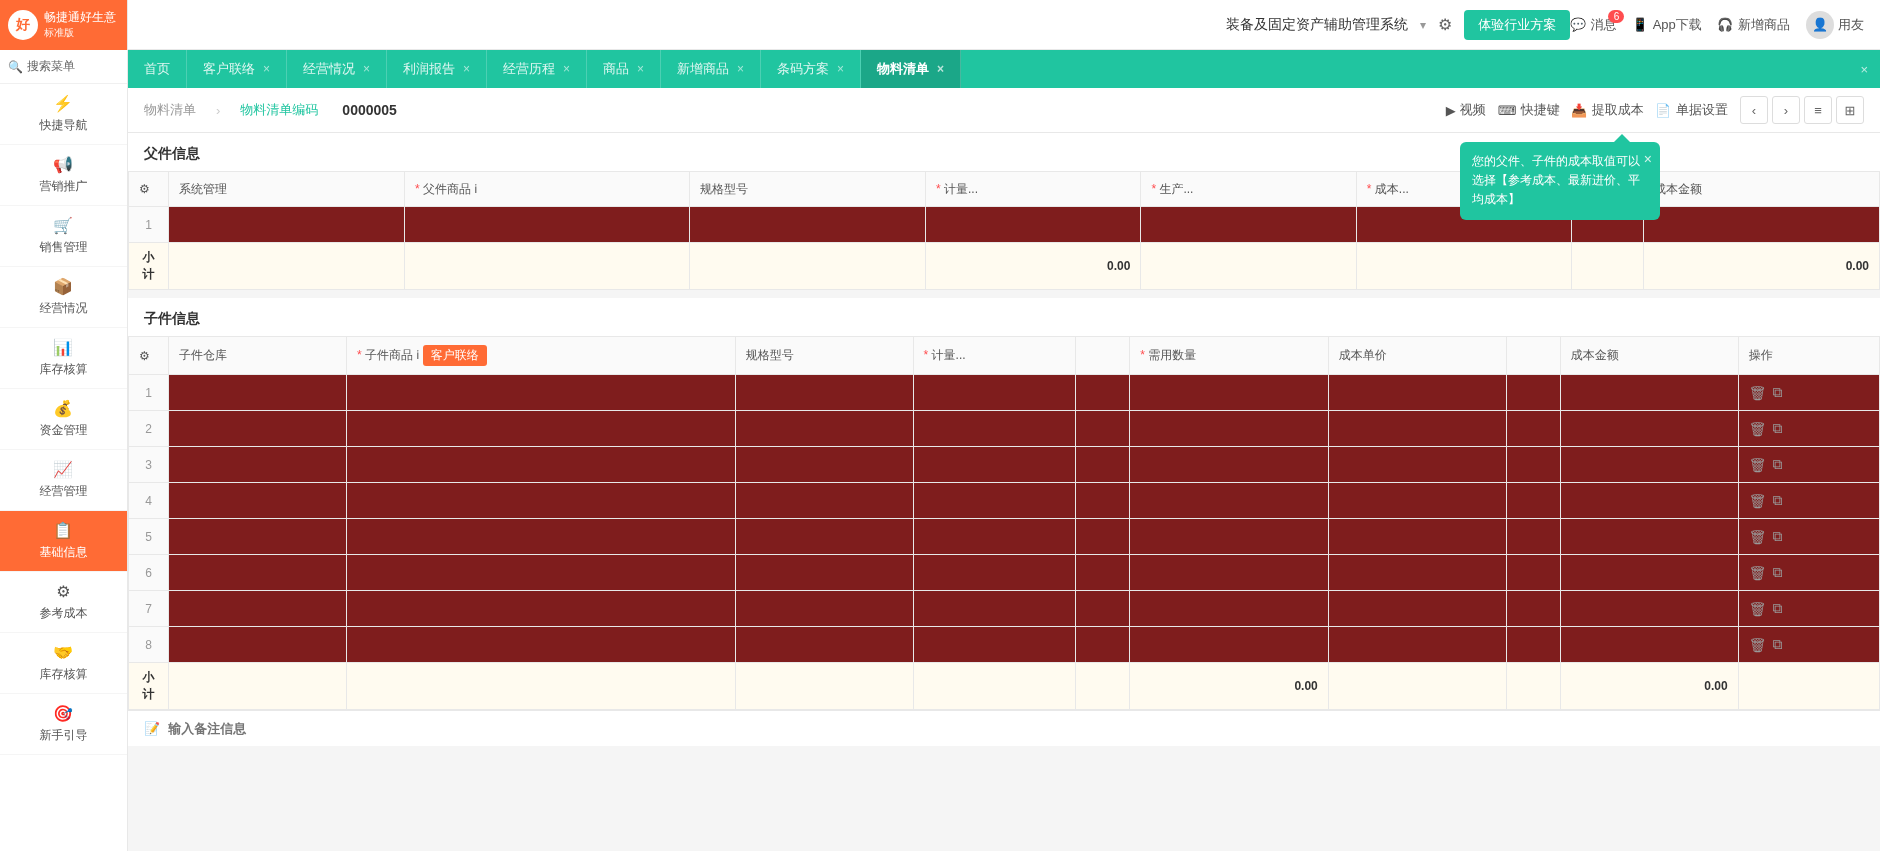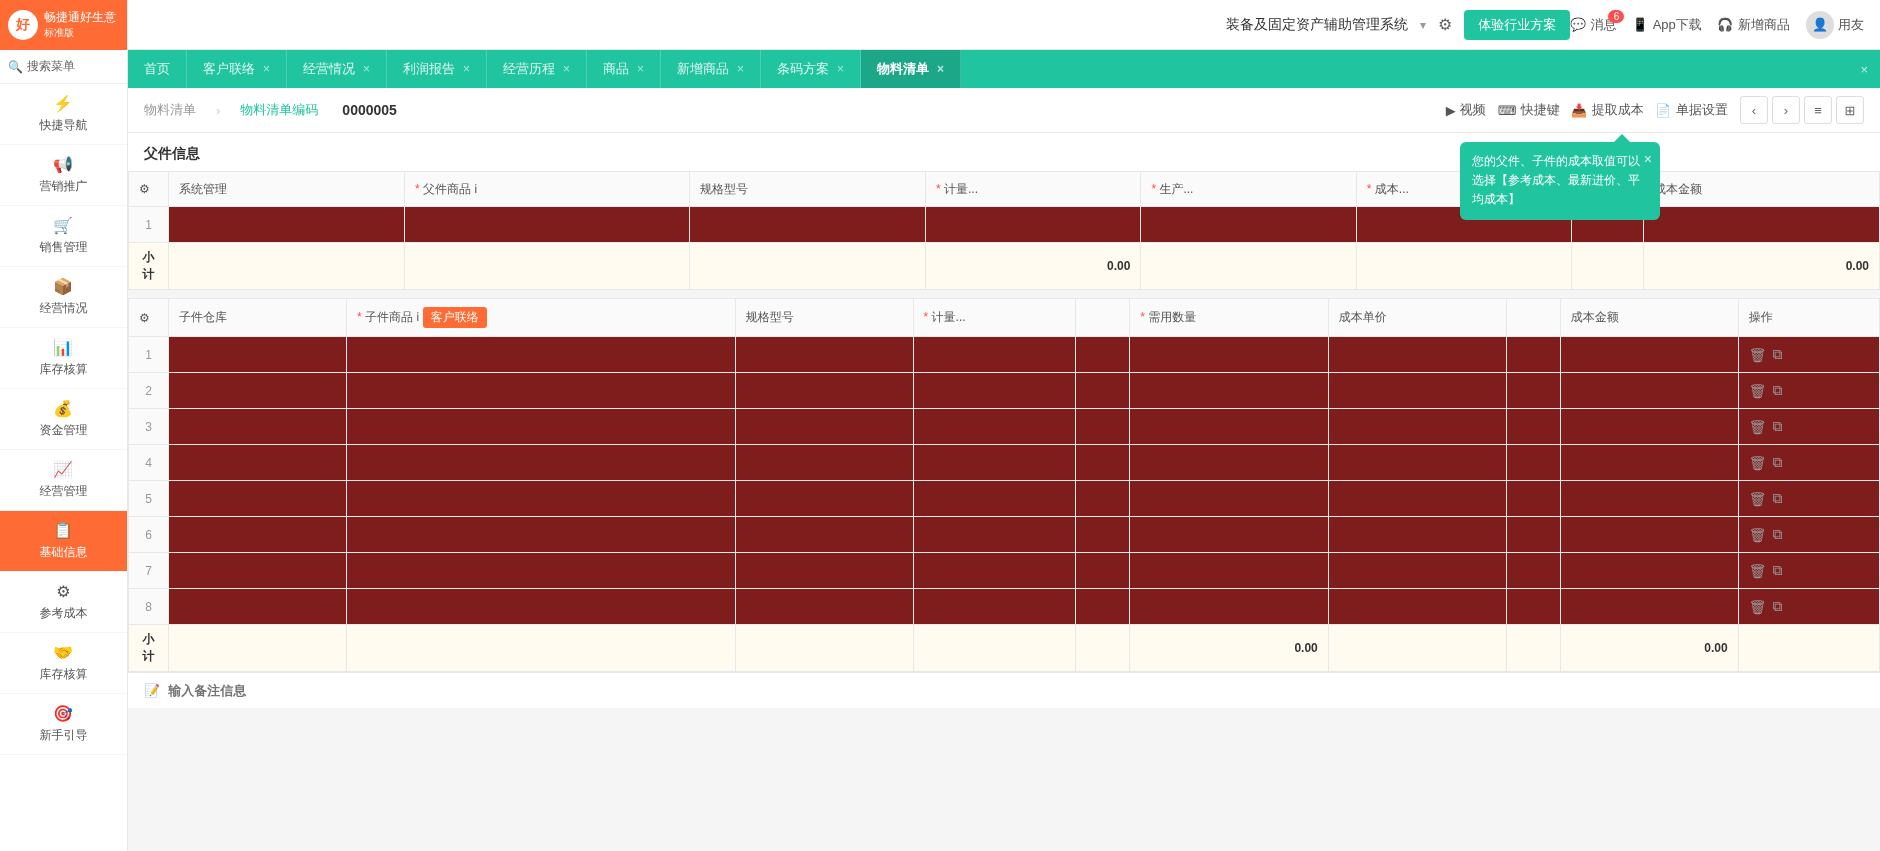--- a/index.html
+++ b/index.html
@@ -480,20 +480,21 @@
               <td></td>
               <td></td>
               <td style="text-align:right;">0.00</td>
             </tr>
           </tbody>
         </table>
       </div>
     </div>
 
     <div class="section" style="margin-top:8px;">
+      <div class="section-title">子件信息</div>
       <div class="table-wrapper">
         <table class="data-table">
           <thead>
             <tr>
               <th class="th-gear">⚙</th>
               <th>子件仓库</th>
               <th><span class="required-star">*</span> 子件商品 ℹ <button class="scan-btn">客户联络</button></th>
               <th>规格型号</th>
               <th><span class="required-star">*</span> 计量...</th>
               <th></th>

